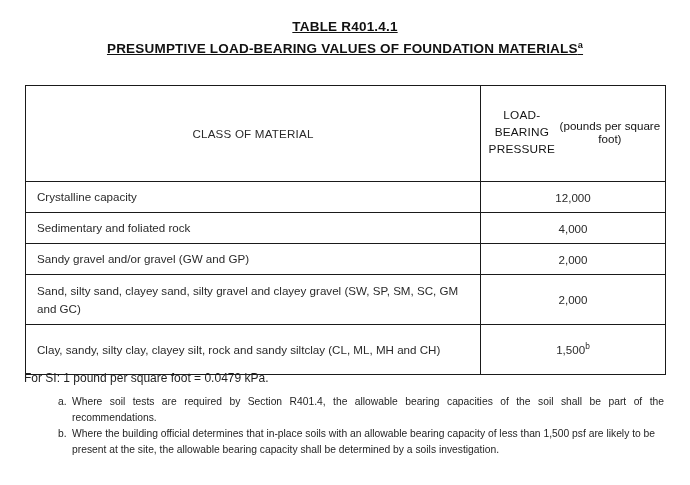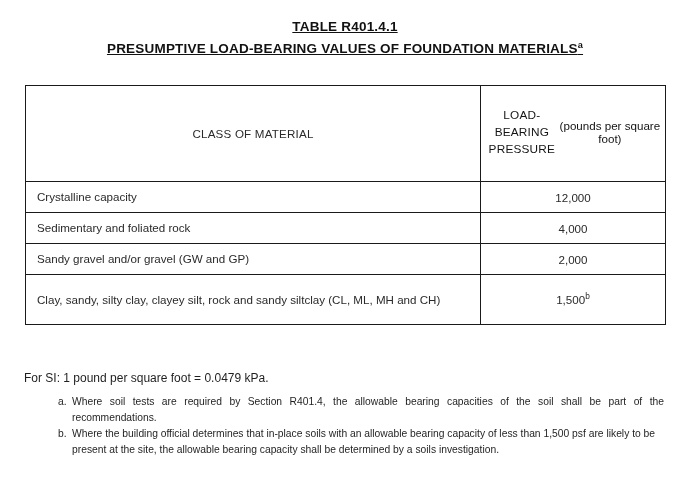--- a/index.html
+++ b/index.html
@@ -203,20 +203,24 @@
       </tr>
       <tr class="single">
         <td class="material">Sedimentary and foliated rock</td>
         <td class="pressure"><span>4,000</span><span class="sup-b"></span></td>
       </tr>
       <tr class="single">
         <td class="material">Sandy gravel and/or gravel (GW and GP)</td>
         <td class="pressure"><span>2,000</span><span class="sup-b"></span></td>
       </tr>
       <tr class="double">
+        <td class="material">Sand, silty sand, clayey sand, silty gravel and clayey gravel (SW, SP, SM, SC, GM and GC)</td>
+        <td class="pressure"><span>2,000</span><span class="sup-b"></span></td>
+      </tr>
+      <tr class="double">
         <td class="material">Clay, sandy, silty clay, clayey silt, rock and sandy siltclay (CL, ML, MH and CH)</td>
         <td class="pressure"><span>1,500</span><span class="sup-b">b</span></td>
       </tr>
     </tbody>
   </table>
 </div>
 
 <div class="footnotes">
   <div class="si-note">For SI: 1 pound per square foot = 0.0479 kPa.</div>
   <ul class="fn-list">

